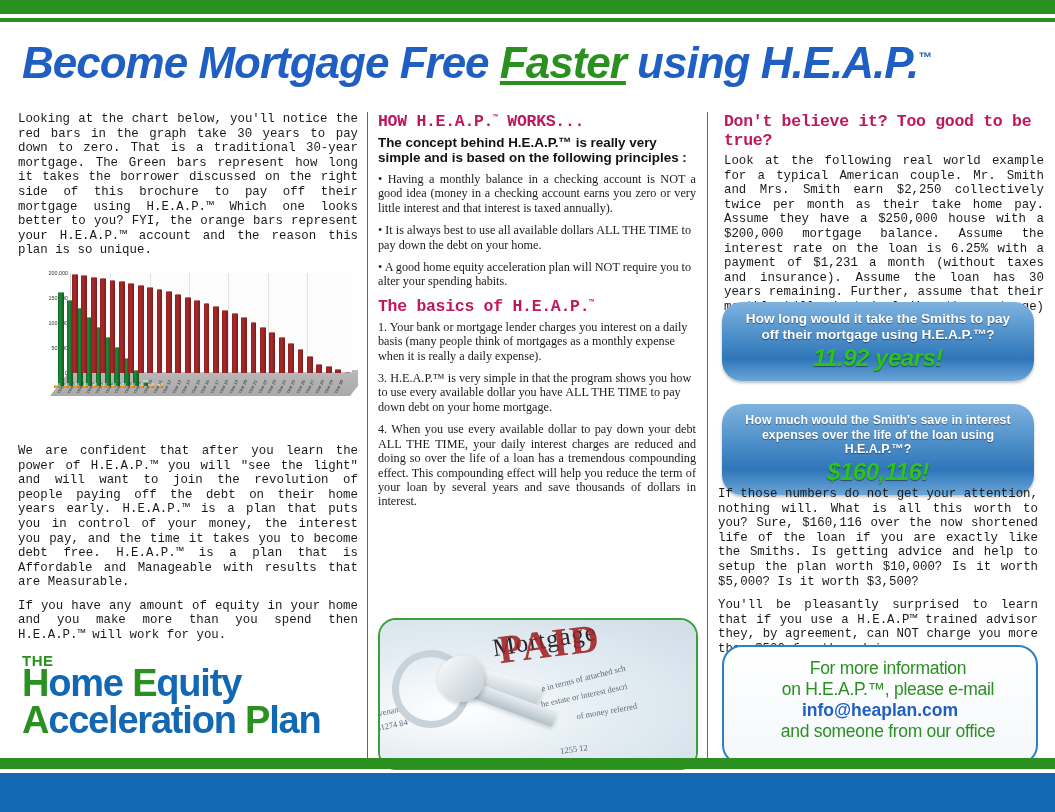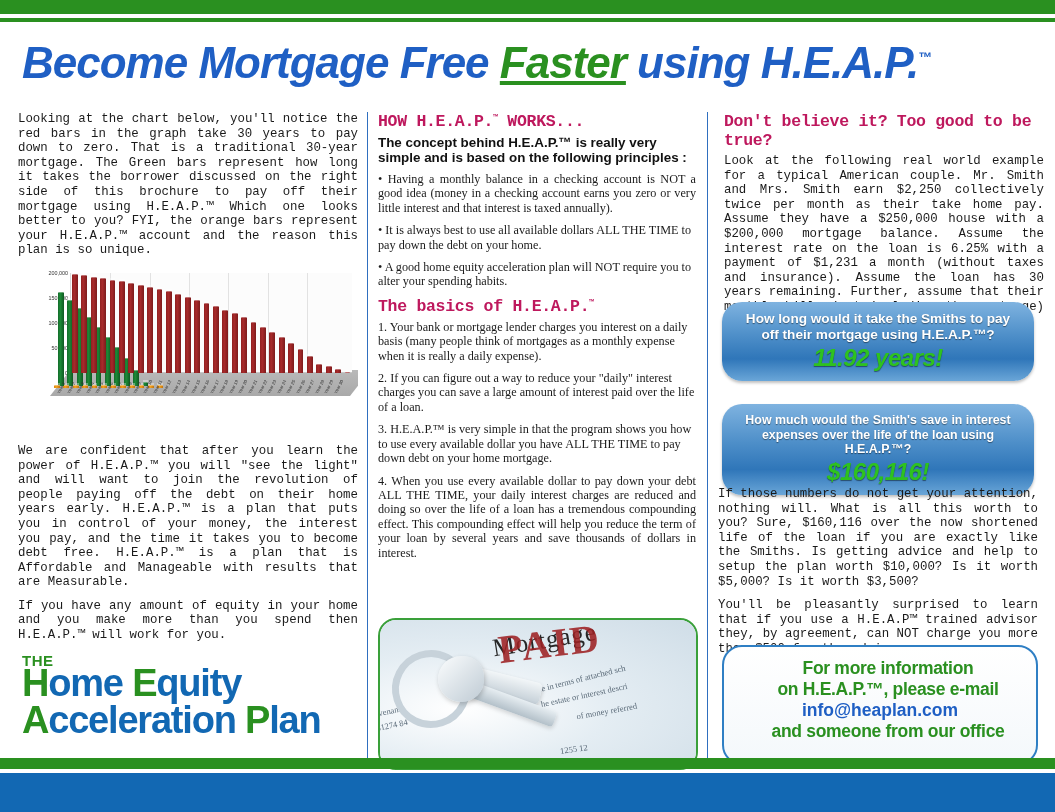--- a/index.html
+++ b/index.html
@@ -171,21 +171,21 @@
   .callout.small .q { font-size:12.4px; line-height:14.6px; }
 
   
   .contact-box {
     position:absolute; left:722px; top:645px; width:316px; height:120px;
     border:2px solid #2f7fc4; border-radius:20px;
     background:linear-gradient(#ffffff,#f4f8fb);
     text-align:center; padding-top:11px;
   }
   .contact-box .line {
-    color:#2a9020; font-size:17.5px; font-weight:bold; line-height:21px;
+    color:#2a9020; font-size:17.5px; font-weight:normal; line-height:21px;
     letter-spacing:-0.3px; font-family:"Liberation Sans", sans-serif;padding-left:16px;
   }
   .contact-box .email {
     color:#1f5fc4; font-size:17.5px; font-weight:bold; line-height:21px;
     font-family:"Liberation Sans", sans-serif;
   }
 </style>
 </head>
 <body>
 
@@ -428,21 +428,20 @@
 
     <h3 class="sub-bold">The concept behind H.E.A.P.™ is really very simple and is based on the following principles :</h3>
 
     <p class="mid-p">• Having a monthly balance in a checking account is NOT a good idea (money in a checking account earns you zero or very little interest and that interest is taxed annually).</p>
     <p class="mid-p left">• It is always best to use all available dollars ALL THE TIME to pay down the debt on your home.</p>
     <p class="mid-p left">• A good home equity acceleration plan will NOT require you to alter your spending habits.</p>
 
     <h2 class="head-green" style="margin-top:4px;"><span>The basics of H.E.A.P.</span><span class="tm-s">™</span></h2>
 
     <p class="mid-p left">1. Your bank or mortgage lender charges you interest on a daily basis (many people think of mortgages as a monthly expense when it is really a daily expense).</p>
-    <p class="mid-p left">2. If you can figure out a way to reduce your "daily" interest charges you can save a large amount of interest paid over the life of a loan.</p>
     <p class="mid-p left">3. H.E.A.P.™ is very simple in that the program shows you how to use every available dollar you have ALL THE TIME to pay down debt on your home mortgage.</p>
     <p class="mid-p">4. When you use every available dollar to pay down your debt ALL THE TIME, your daily interest charges are reduced and doing so over the life of a loan has a tremendous compounding effect. This compounding effect will help you reduce the term of your loan by several years and save thousands of dollars in interest.</p>
   </div>
 
   <div class="photo-box">
     <div class="photo-inner"></div>
     <div class="doc-line" style="left:-6px; top:86px;">ovenants</div>
     <div class="doc-line" style="left:-4px; top:100px;">51274 84</div>
     <div class="doc-line" style="left:152px; top:54px; transform:rotate(-14deg);">gee in terms of attached sch</div>
     <div class="doc-line" style="left:160px; top:70px; transform:rotate(-12deg);">he estate or interest descri</div>

